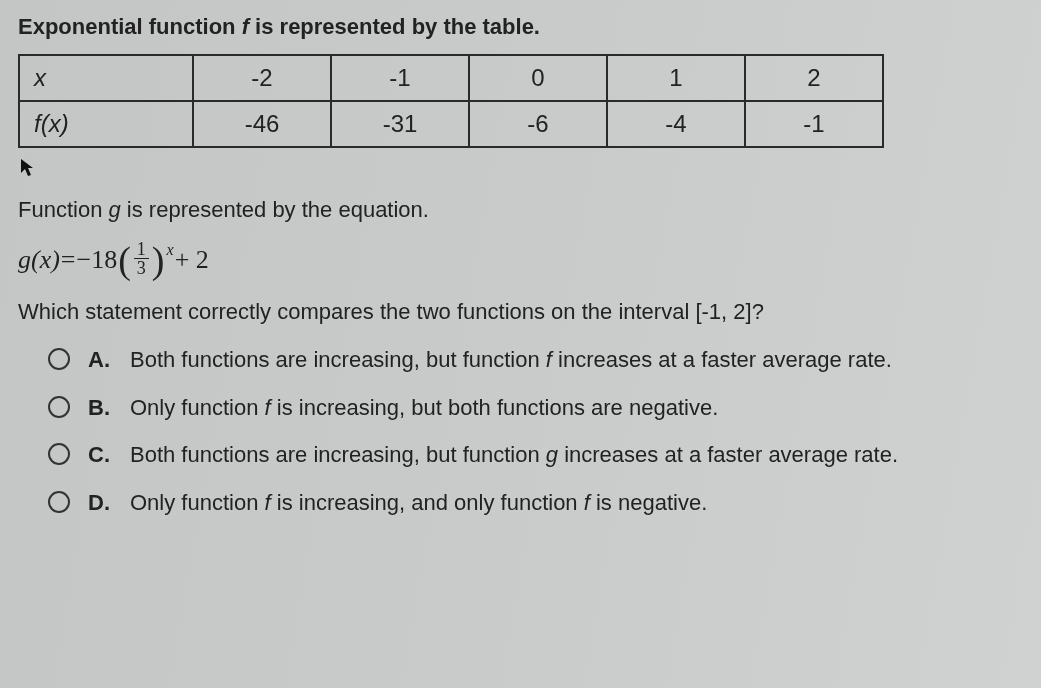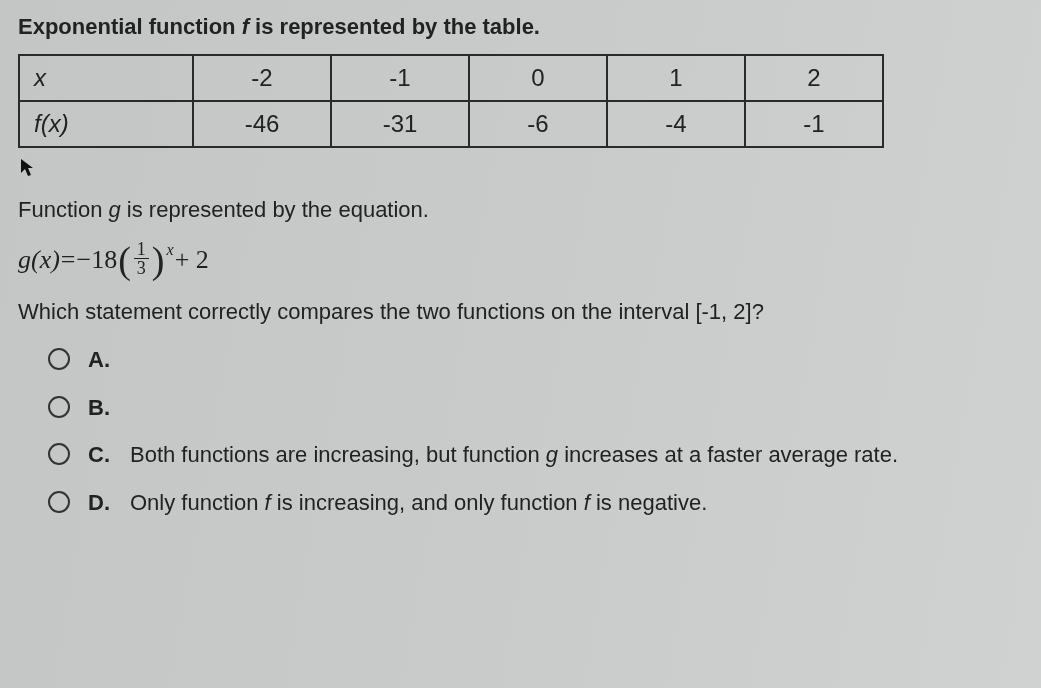--- a/index.html
+++ b/index.html
@@ -151,25 +151,31 @@
   <span class="upright"> + 2</span>
 </div>
 
 <div class="question">Which statement correctly compares the two functions on the interval [-1, 2]?</div>
 
 <div class="options">
 
   <div class="opt-row">
     <span class="radio"></span>
     <span class="opt-letter">A.</span>
+    <span class="opt-text">
+      <span>Both functions are increasing, but function </span><span class="fn">f</span><span> increases at a faster average rate.</span>
+    </span>
   </div>
 
   <div class="opt-row">
     <span class="radio"></span>
     <span class="opt-letter">B.</span>
+    <span class="opt-text">
+      <span>Only function </span><span class="fn">f</span><span> is increasing, but both functions are negative.</span>
+    </span>
   </div>
 
   <div class="opt-row">
     <span class="radio"></span>
     <span class="opt-letter">C.</span>
     <span class="opt-text">
       <span>Both functions are increasing, but function </span><span class="fn">g</span><span> increases at a faster average rate.</span>
     </span>
   </div>
 

